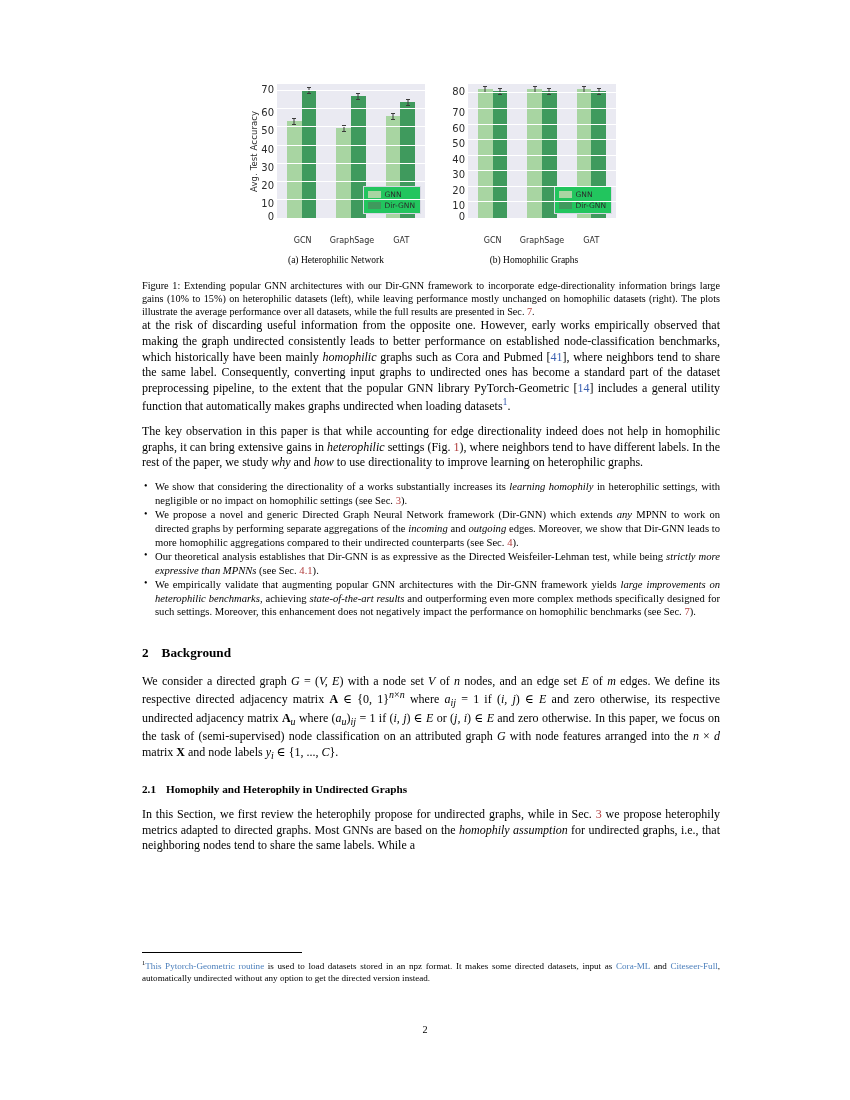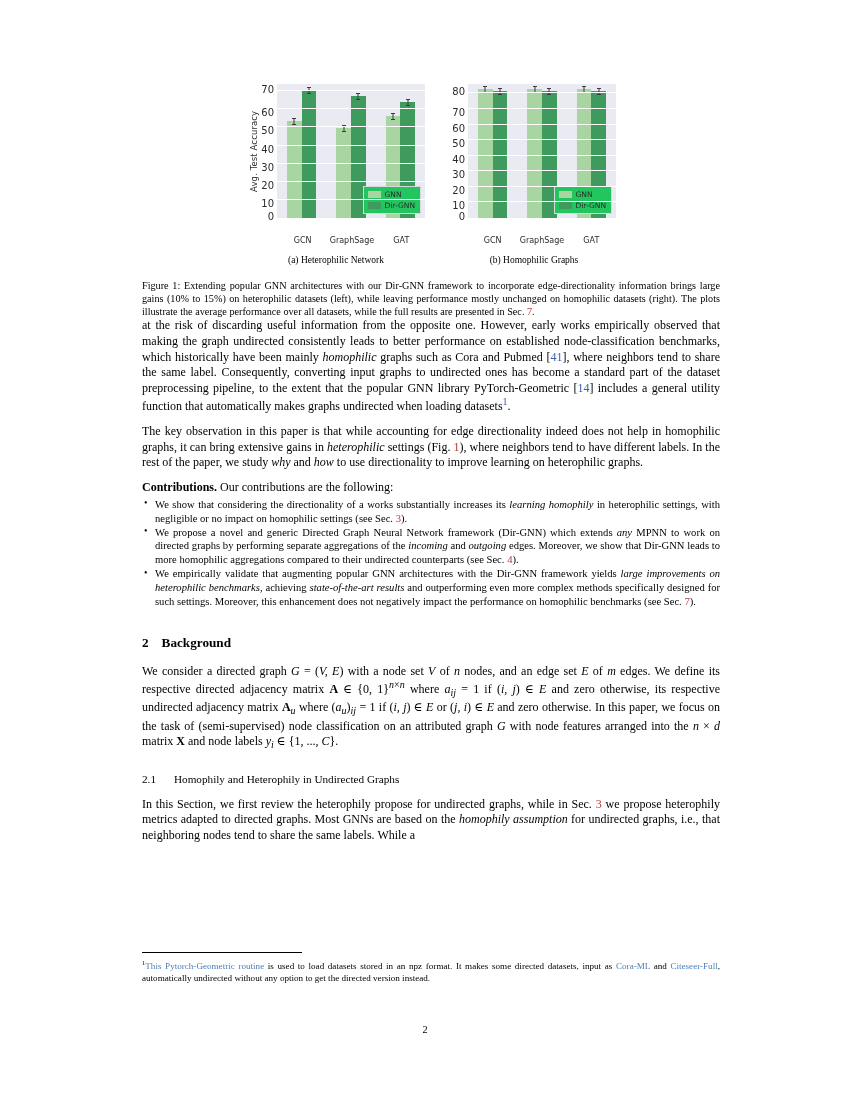--- a/index.html
+++ b/index.html
@@ -205,24 +205,24 @@
 
   h2.section {
     font-size: 13.2px;
     font-weight: bold;
     margin: 26px 0 13px 0;
     display: flex;
     gap: 13px;
   }
   h3.subsection {
     font-size: 11.2px;
-    font-weight: normal;
+    font-weight: bold;
     margin: 20px 0 12px 0;
     display: flex;
-    gap: 18px;
+    gap: 10px;
   }
   .bold-lead { font-weight: bold; }
 
   
   .footnote-area {
     position: absolute;
     left: 142px;
     top: 952px;
     width: 578px;
   }
@@ -430,32 +430,32 @@
     </div>
 
     <p class="body para-gap">
       <span>at the risk of discarding useful information from the opposite one. However, early works empirically observed that making the graph undirected consistently leads to better performance on established node-classification benchmarks, which historically have been mainly </span><em>homophilic</em><span> graphs such as Cora and Pubmed [</span><span class="cite-blue">41</span><span>], where neighbors tend to share the same label. Consequently, converting input graphs to undirected ones has become a standard part of the dataset preprocessing pipeline, to the extent that the popular GNN library PyTorch-Geometric [</span><span class="cite-blue">14</span><span>] includes a general utility function that automatically makes graphs undirected when loading datasets</span><sup class="cite-blue">1</sup><span>.</span>
     </p>
 
     <p class="body">
       <span>The key observation in this paper is that while accounting for edge directionality indeed does not help in homophilic graphs, it can bring extensive gains in </span><em>heterophilic</em><span> settings (Fig. </span><span class="cite">1</span><span>), where neighbors tend to have different labels. In the rest of the paper, we study </span><em>why</em><span> and </span><em>how</em><span> to use directionality to improve learning on heterophilic graphs.</span>
     </p>
 
-    <p class="body" style="margin-bottom:2px;">
-      <span class="bold-lead">Contributions.</span><span> Our contributions are the following:</span>
-    </p>
 
     <ul class="contrib">
       <li>
         <span>We show that considering the directionality of a works substantially increases its </span><em>learning homophily</em><span> in heterophilic settings, with negligible or no impact on homophilic settings (see Sec. </span><span class="cite">3</span><span>).</span>
       </li>
       <li>
         <span>We propose a novel and generic Directed Graph Neural Network framework (Dir-GNN) which extends </span><em>any</em><span> MPNN to work on directed graphs by performing separate aggregations of the </span><em>incoming</em><span> and </span><em>outgoing</em><span> edges. Moreover, we show that Dir-GNN leads to more homophilic aggregations compared to their undirected counterparts (see Sec. </span><span class="cite">4</span><span>).</span>
       </li>
       <li>
+        <span>Our theoretical analysis establishes that Dir-GNN is as expressive as the Directed Weisfeiler-Lehman test, while being </span><em>strictly more expressive than MPNNs</em><span> (see  Sec. </span><span class="cite">4.1</span><span>).</span>
+      </li>
+      <li>
         <span>We empirically validate that augmenting popular GNN architectures with the Dir-GNN framework yields </span><em>large improvements on heterophilic benchmarks</em><span>, achieving </span><em>state-of-the-art results</em><span> and outperforming even more complex methods specifically designed for such settings. Moreover, this enhancement does not negatively impact the performance on homophilic benchmarks (see Sec. </span><span class="cite">7</span><span>).</span>
       </li>
     </ul>
 
     <h2 class="section">
       <span>2</span>
       <span>Background</span>
     </h2>
 
     <p class="body" id="para3">We consider a directed graph <i>G</i> = (<i>V, E</i>) with a node set <i>V</i> of <i>n</i> nodes, and an edge set <i>E</i> of <i>m</i> edges. We define its respective directed adjacency matrix <b>A</b> ∈ {0, 1}<sup><i>n</i>×<i>n</i></sup> where <i>a<sub>ij</sub></i> = 1 if (<i>i, j</i>) ∈ <i>E</i> and zero otherwise, its respective undirected adjacency matrix <b>A</b><sub><i>u</i></sub> where (<i>a<sub>u</sub></i>)<sub><i>ij</i></sub> = 1 if (<i>i, j</i>) ∈ <i>E</i> or (<i>j, i</i>) ∈ <i>E</i> and zero otherwise. In this paper, we focus on the task of (semi-supervised) node classification on an attributed graph <i>G</i> with node features arranged into the <i>n</i> × <i>d</i> matrix <b>X</b> and node labels <i>y<sub>i</sub></i> ∈ {1, ..., <i>C</i>}.</p>

